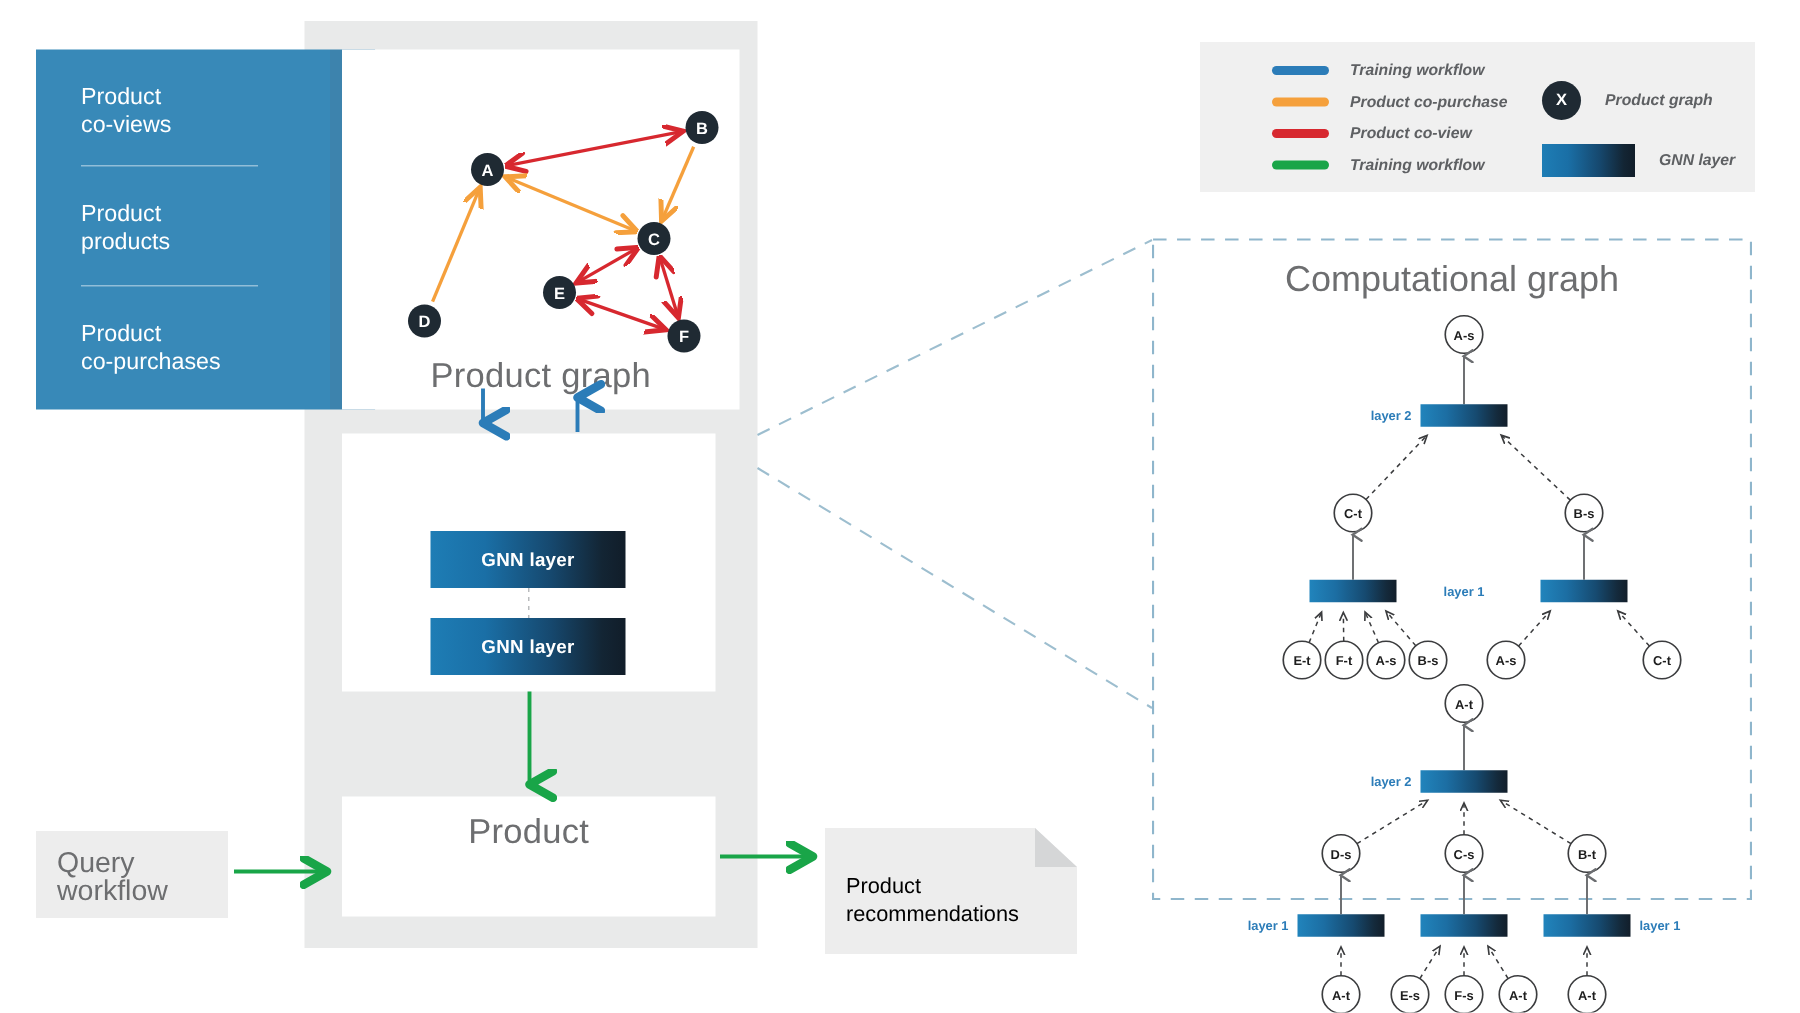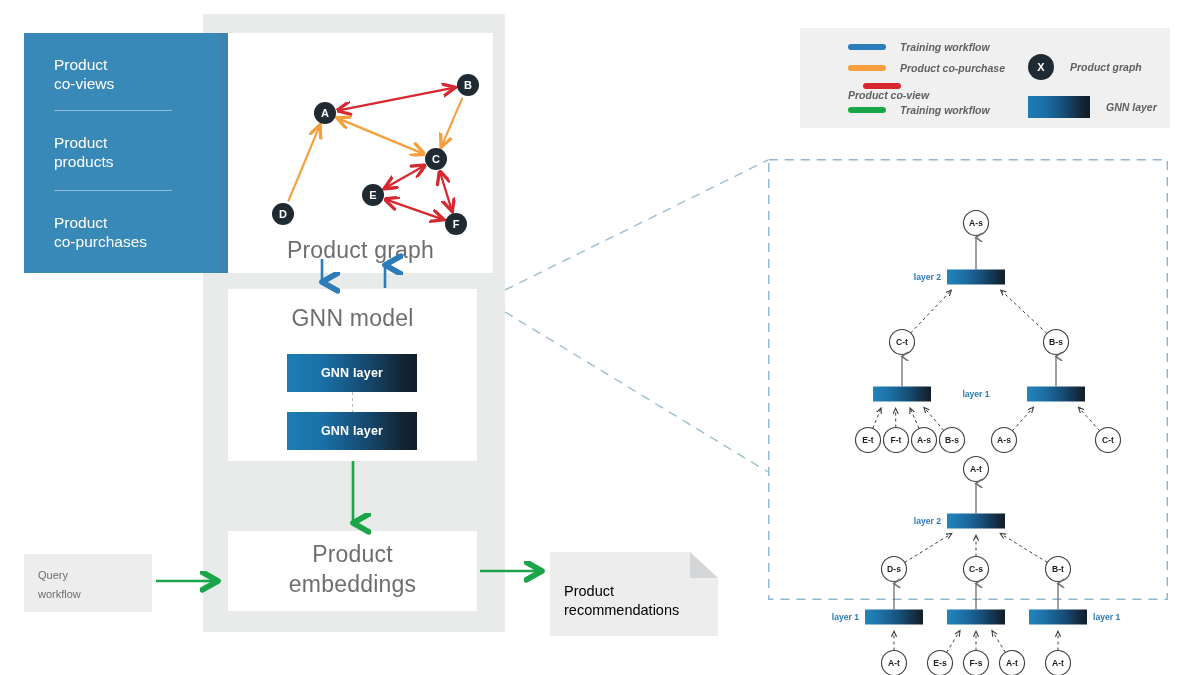--- a/index.html
+++ b/index.html
@@ -38,21 +38,21 @@
     color:#ffffff;font-size:12.5px;font-weight:700;letter-spacing:.2px;
   }
   #gnn-layer-1{top:65px;}
   #gnn-layer-2{top:123px;}
   #gnn-dash{position:absolute;left:124px;top:103px;width:1px;height:20px;
             background:repeating-linear-gradient(180deg,#b9bbbd 0 3px,transparent 3px 6px);}
 
   
   .flat-box{position:absolute;background:#ededed;color:#6d6e70;font-weight:300;}
   #query-box{left:24px;top:554px;width:128px;height:58px;}
-  #query-box .lbl{position:absolute;left:14px;top:12px;font-size:11px;line-height:19px;}
+  #query-box .lbl{position:absolute;left:14px;top:12px;font-size:19px;line-height:19px;}
   #rec-box{left:550px;top:552px;width:168px;height:84px;}
   #rec-box .lbl{position:absolute;left:14px;top:30px;font-size:14.5px;line-height:19px;}
 
   
   #legend{left:800px;top:28px;width:370px;height:100px;background:#f0f0f0;z-index:6;}
   .lg-row{position:absolute;display:flex;align-items:center;}
   .lg-swatch{width:38px;height:6px;border-radius:3px;margin-right:14px;}
   .lg-text{font-size:10.5px;font-weight:700;color:#5e6063;white-space:nowrap;font-style:italic;}
   .lg-node{
     width:26px;height:26px;border-radius:50%;background:#1f2a33;
@@ -163,41 +163,39 @@
     <marker id="blue-down" markerWidth="9" markerHeight="9" refX="4" refY="7" orient="auto">
       <path d="M0.6,1 L4,7 L7.4,1" fill="none" stroke="#2b7cb8" stroke-width="2.2" stroke-linecap="round" stroke-linejoin="round"></path>
     </marker>
     <marker id="blue-up" markerWidth="9" markerHeight="9" refX="4" refY="2" orient="auto">
       <path d="M0.6,8 L4,2 L7.4,8" fill="none" stroke="#2b7cb8" stroke-width="2.2" stroke-linecap="round" stroke-linejoin="round"></path>
     </marker>
   </defs>
 </svg>
 
 <div class="abs white-card" id="gnn-card">
-  <div class="card-title" style="top:16px;font-size:23px;">GNN model</div>
   <div class="gnn-layer" id="gnn-layer-1">GNN layer</div>
   <div id="gnn-dash"></div>
   <div class="gnn-layer" id="gnn-layer-2">GNN layer</div>
 </div>
 
 <svg class="abs" style="left:344px;top:461px;z-index:6;" width="20" height="72">
   <path d="M9,0 L9,62" stroke="#19a548" stroke-width="2.6" fill="none" marker-end="url(#grn-down)"></path>
   <defs>
     <marker id="grn-down" markerWidth="9" markerHeight="9" refX="4" refY="7" orient="auto">
       <path d="M0.6,1 L4,7 L7.4,1" fill="none" stroke="#19a548" stroke-width="2.2" stroke-linecap="round" stroke-linejoin="round"></path>
     </marker>
     <marker id="grn-right" markerWidth="9" markerHeight="9" refX="7" refY="4" orient="auto">
       <path d="M1,0.6 L7,4 L1,7.4" fill="none" stroke="#19a548" stroke-width="2.2" stroke-linecap="round" stroke-linejoin="round"></path>
     </marker>
   </defs>
 </svg>
 
 <div class="abs white-card" id="emb-card">
   <div class="card-title" style="top:10px;font-size:23px;">Product</div>
-  <div class="card-title" style="top:40px;font-size:23px;">embeddings</div>
 </div>
 
 <div class="abs flat-box" id="query-box">
   <div class="lbl">
     <div>Query</div>
     <div>workflow</div>
   </div>
 </div>
 
 <svg class="abs" style="left:156px;top:572px;z-index:6;" width="72" height="20">
@@ -221,21 +219,21 @@
 
 <div class="abs" id="legend">
   <div class="lg-row" style="left:48px;top:13px;">
     <span class="lg-swatch" id="lg-sw-0" style="background: rgb(43, 124, 184);"></span>
     <span class="lg-text">Training workflow</span>
   </div>
   <div class="lg-row" style="left:48px;top:34px;text-align:center;">
     <span class="lg-swatch" id="lg-sw-1" style="background: rgb(245, 160, 60);"></span>
     <span class="lg-text">Product co-purchase</span>
   </div>
-  <div class="lg-row" style="left:48px;top:55px;flex-direction:column;">
+  <div class="lg-row" style="left:48px;top:55px;">
     <span class="lg-swatch" id="lg-sw-2" style="background: rgb(215, 40, 47);"></span>
     <span class="lg-text">Product co-view</span>
   </div>
   <div class="lg-row" style="left:48px;top:76px;">
     <span class="lg-swatch" id="lg-sw-3" style="background: rgb(25, 165, 72);"></span>
     <span class="lg-text">Training workflow</span>
   </div>
 
   <div class="lg-row" style="left:228px;top:26px;">
     <span class="lg-node">X</span>
@@ -252,20 +250,21 @@
     <path d="M5,140 L268,10"></path>
     <path d="M5,162 L268,322"></path>
   </g>
 </svg>
 
 <div class="abs" id="comp-panel">
   <svg class="abs" style="left:0;top:0;" width="400" height="441">
     <rect x="0.7" y="0.7" width="398.6" height="439.6" fill="none" stroke="#8fb6cc" stroke-width="1.4" stroke-dasharray="9 7"></rect>
   </svg>
 
+  <div id="comp-title">Computational graph</div>
 
   <svg class="abs" style="left:0;top:48px;" width="400" height="385" id="comp-svg">
     <defs>
       <linearGradient id="barGrad" x1="0" y1="0" x2="1" y2="0">
         <stop offset="0%" stop-color="#2184bc"></stop>
         <stop offset="30%" stop-color="#1c6ea3"></stop>
         <stop offset="64%" stop-color="#164a70"></stop>
         <stop offset="88%" stop-color="#142a3c"></stop>
         <stop offset="100%" stop-color="#121e2a"></stop>
       </linearGradient>

